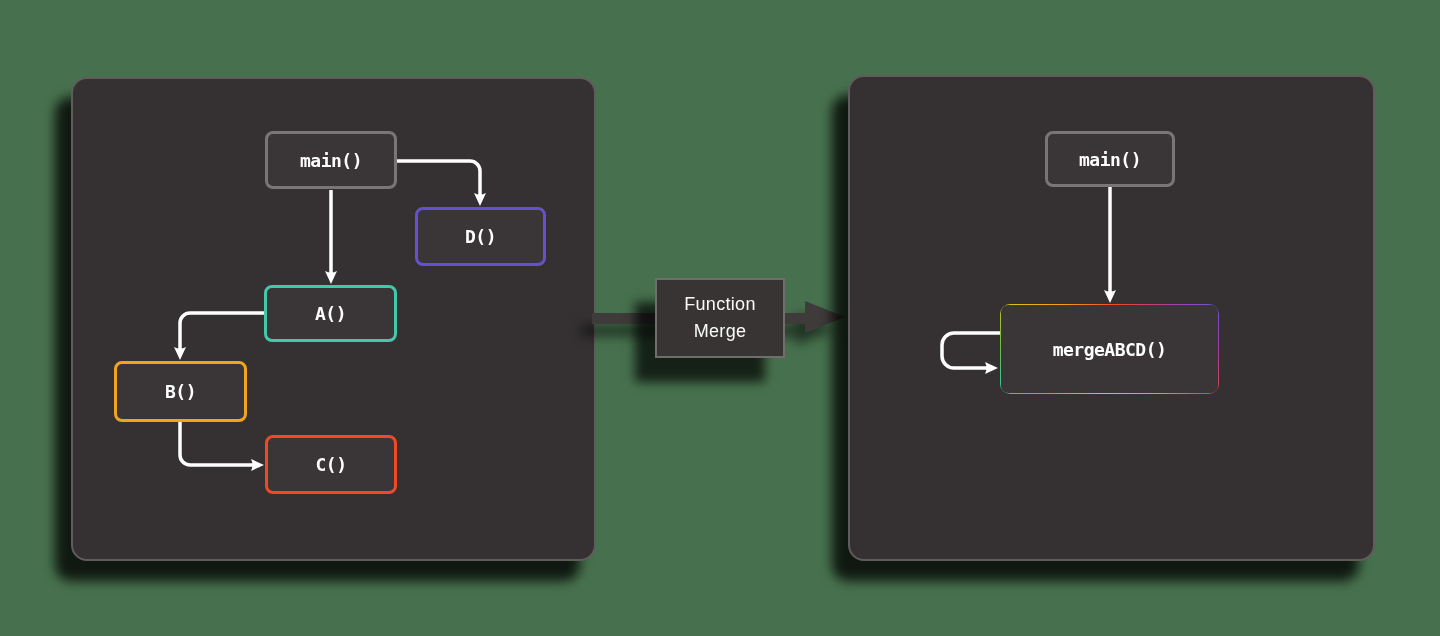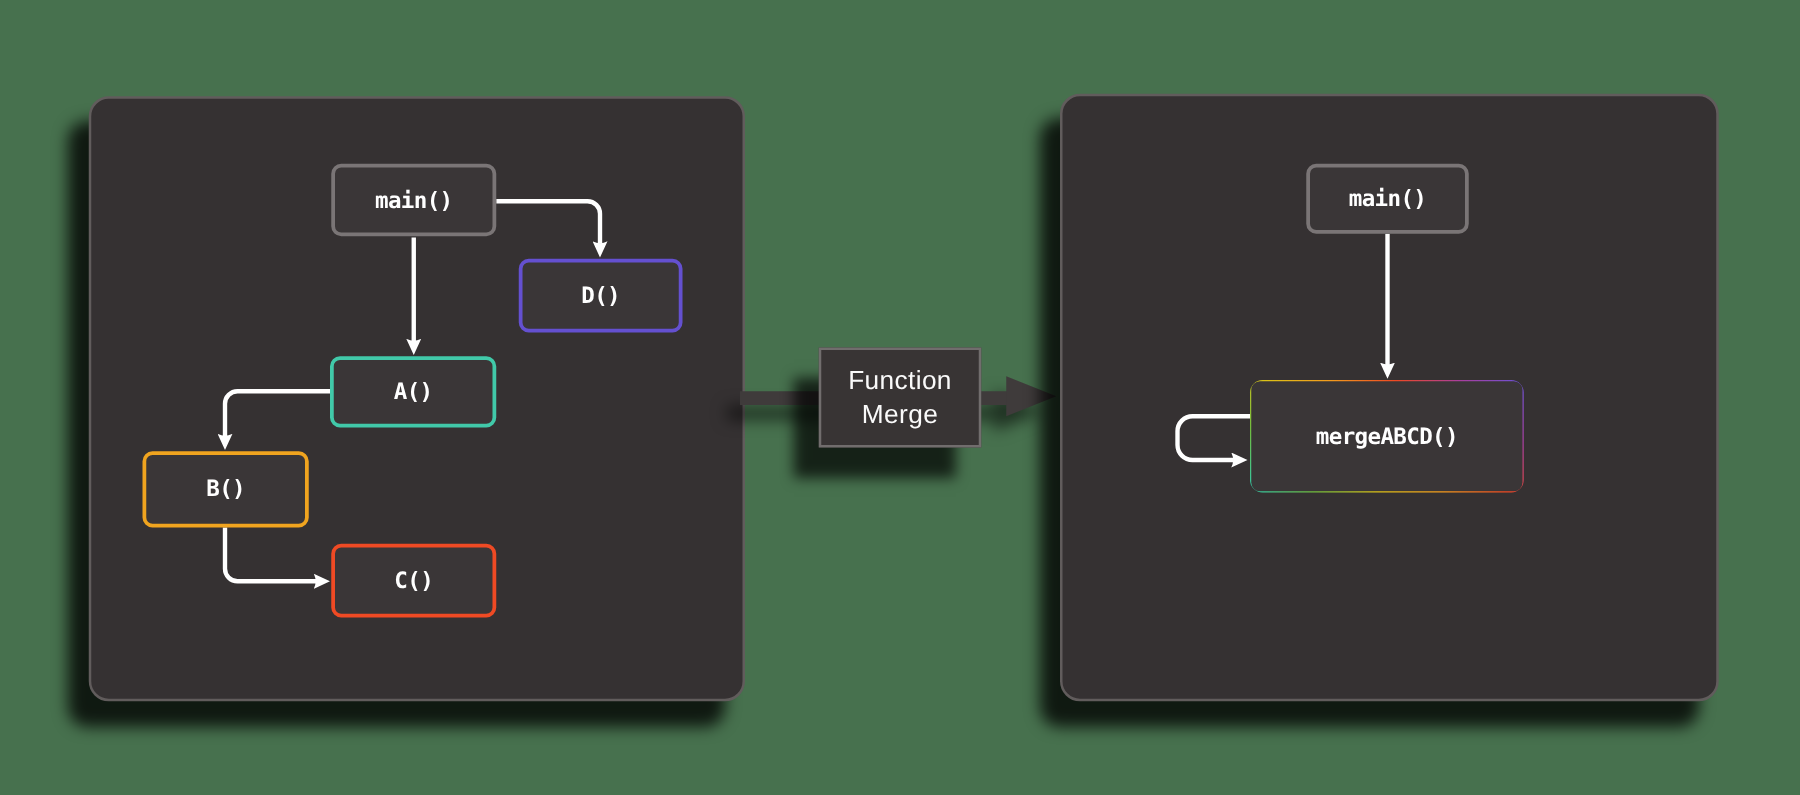--- a/index.html
+++ b/index.html
@@ -65,21 +65,21 @@
   .fm-box{
     position:absolute;left:655px;top:278px;width:130px;height:80px;
     box-sizing:border-box;
     background:#383434;border:2px solid #716d6d;
     box-shadow:-20px 24px 10px rgba(0,0,0,0.7);
     display:flex;align-items:center;justify-content:center;text-align:center;
   }
   .fm-label{
     color:#fafafa;
     font-family:"Liberation Sans","DejaVu Sans",sans-serif;
-    font-size:21px;line-height:27px;font-weight:400;letter-spacing:0.3px;
+    font-size:18px;line-height:27px;font-weight:400;letter-spacing:0.3px;
   }
 </style>
 </head>
 <body>
 
 <div class="stage" style="background-color: rgb(71, 113, 78);">
 
   <div class="panel panel-left">
     <svg class="edges" width="521" height="480" viewBox="0 0 521 480">
       <defs>

